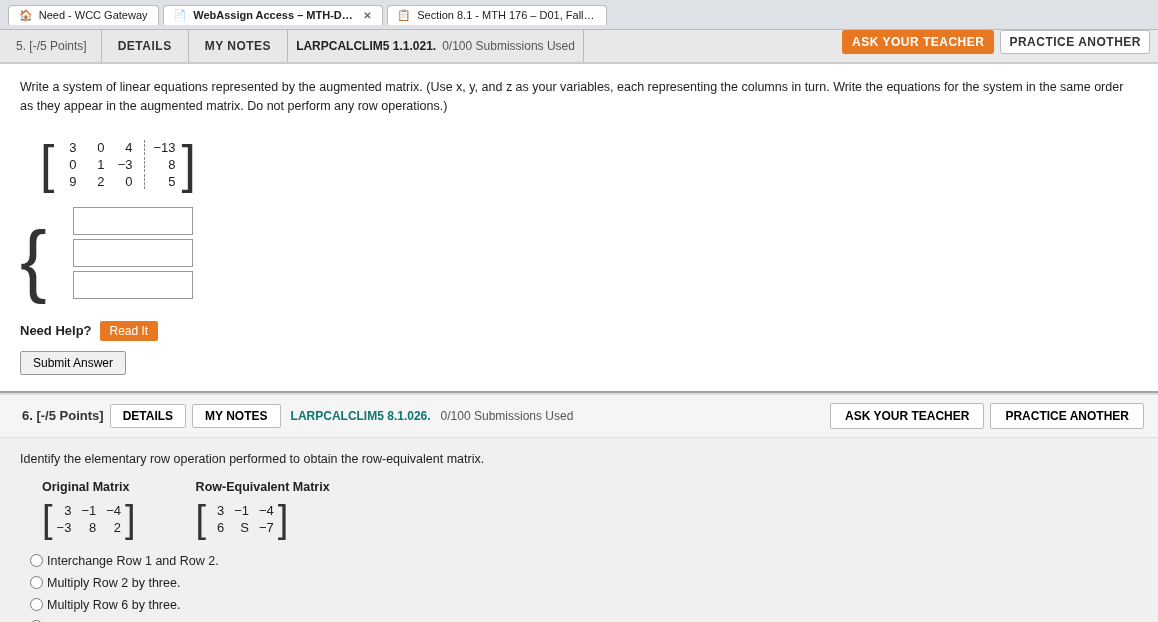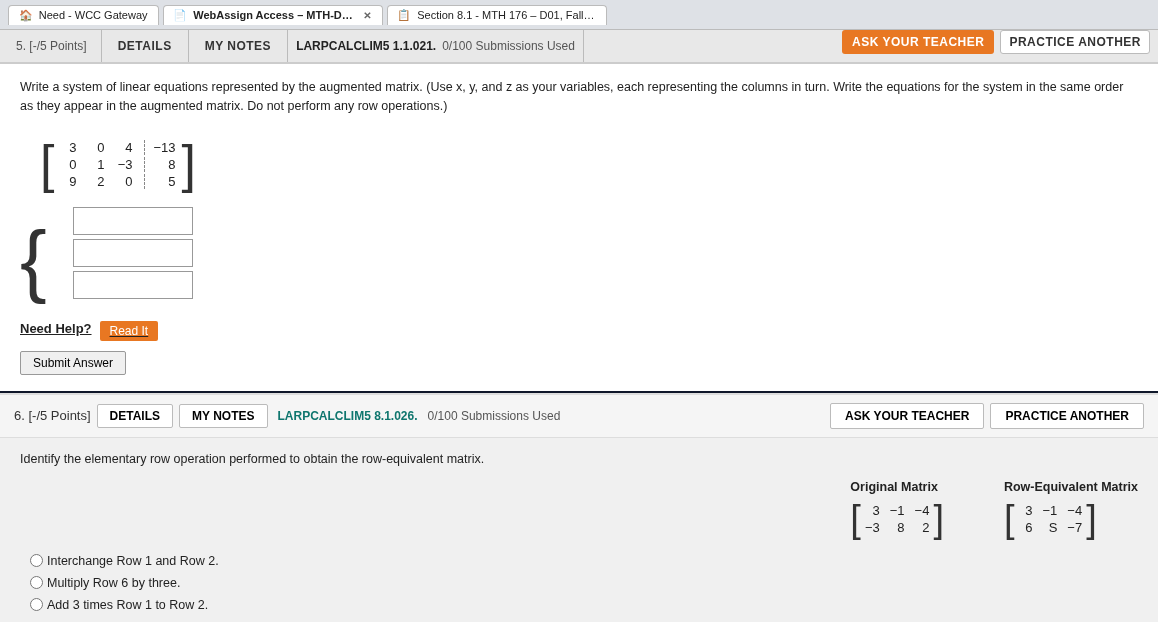--- a/index.html
+++ b/index.html
@@ -80,21 +80,21 @@
     }
     .nav-section-label {
       color: #555;
       font-size: 12px;
       margin-right: 6px;
     }
 
     
     .problem-block {
       background: #fff;
-      border-bottom: 2px solid #0f172a;
+      border-bottom: 2px solid #a3a3a3;
       padding: 14px 20px 16px 20px;
     }
 
     .problem-text {
       font-size: 12.5px;
       line-height: 1.5;
       color: #222;
       margin-bottom: 14px;
     }
 
@@ -151,24 +151,24 @@
       font-size: 80px;
       font-weight: 100;
       color: #333;
       line-height: 0.9;
       display: flex;
       align-items: center;
     }
 
     .need-help-row {
       display: flex;
+      align-items: center;
       gap: 8px;
       margin-top: 8px;
       margin-bottom: 10px;
-      text-decoration: underline;
     }
     .need-help-label {
       font-weight: bold;
       font-size: 13px;
       color: #222;
     }
     .help-btn {
       background: #e87722;
       color: #fff;
       border: none;
@@ -191,23 +191,24 @@
     .problem-header {
       display: flex;
       align-items: center;
       gap: 6px;
       background: #f5f5f5;
       border-bottom: 1px solid #ddd;
       border-top: 2px solid #ddd;
       padding: 8px 14px;
     }
     .points-label {
-      font-weight: normal;
+      font-weight: bold;
       font-size: 13px;
       color: #333;
+      margin-left: 8px;
     }
     .header-btn {
       background: #fff;
       border: 1px solid #bbb;
       padding: 4px 12px;
       font-size: 12px;
       font-weight: bold;
       cursor: pointer;
       border-radius: 2px;
     }
@@ -246,21 +247,20 @@
     .identify-text {
       font-size: 12.5px;
       margin-bottom: 14px;
     }
     .matrices-row {
       display: flex;
       align-items: flex-start;
       gap: 60px;
       margin-bottom: 16px;
       margin-left: 22px;
-      justify-content: flex-end;
     }
     .matrix-section {
       display: flex;
       flex-direction: column;
       align-items: flex-start;
       gap: 6px;
     }
     .matrix-title {
       font-weight: bold;
       font-size: 12.5px;
@@ -453,20 +453,24 @@
       </div>
     </div>
 
     <div class="radio-options">
       <label class="radio-option">
         <input type="radio" name="p6answer" style="">
         <span>Interchange Row 1 and Row 2.</span>
       </label>
       <label class="radio-option">
         <input type="radio" name="p6answer" style="">
+        <span>Multiply Row 2 by three.</span>
+      </label>
+      <label class="radio-option">
+        <input type="radio" name="p6answer" style="">
         <span>Multiply Row 6 by three.</span>
       </label>
       <label class="radio-option">
         <input type="radio" name="p6answer" style="">
         <span>Add 3 times Row 1 to Row 2.</span>
       </label>
 
     </div>
 
   </div>

